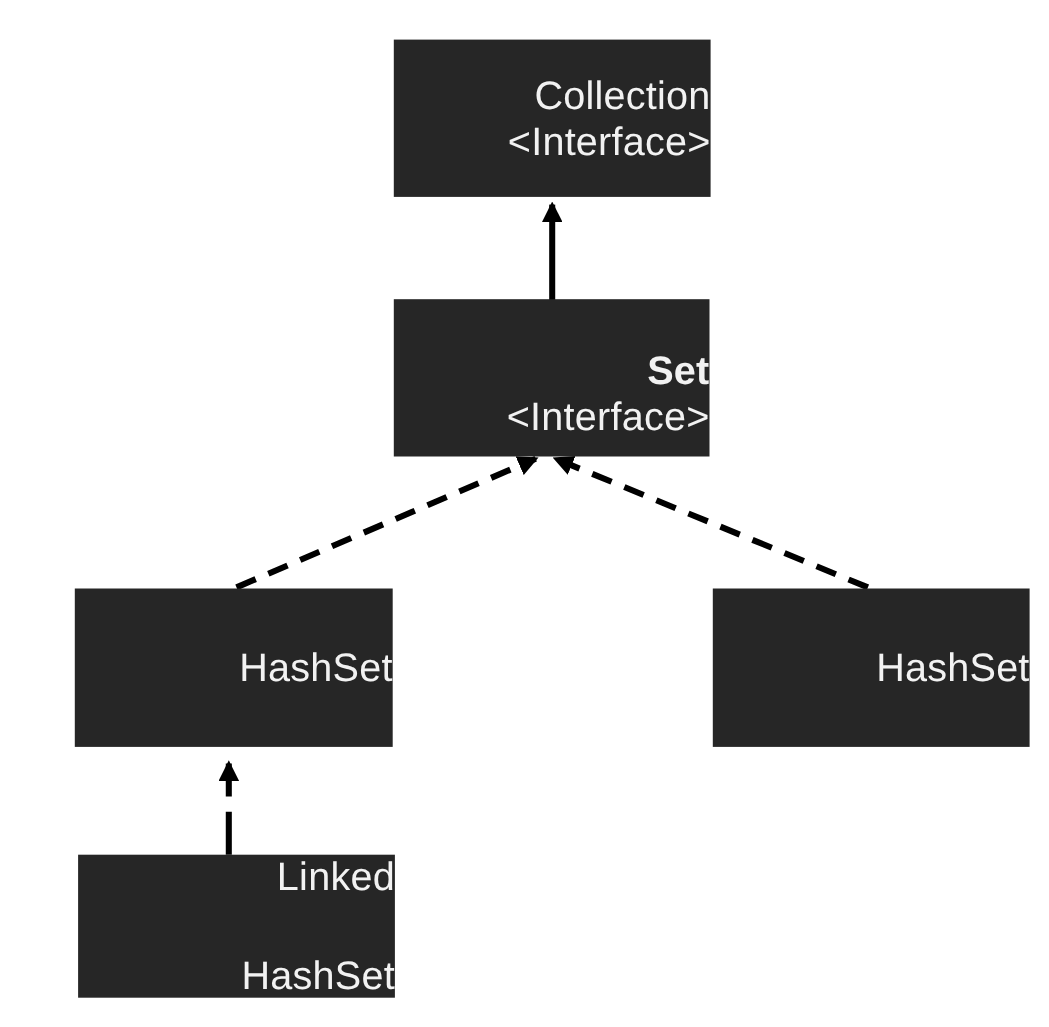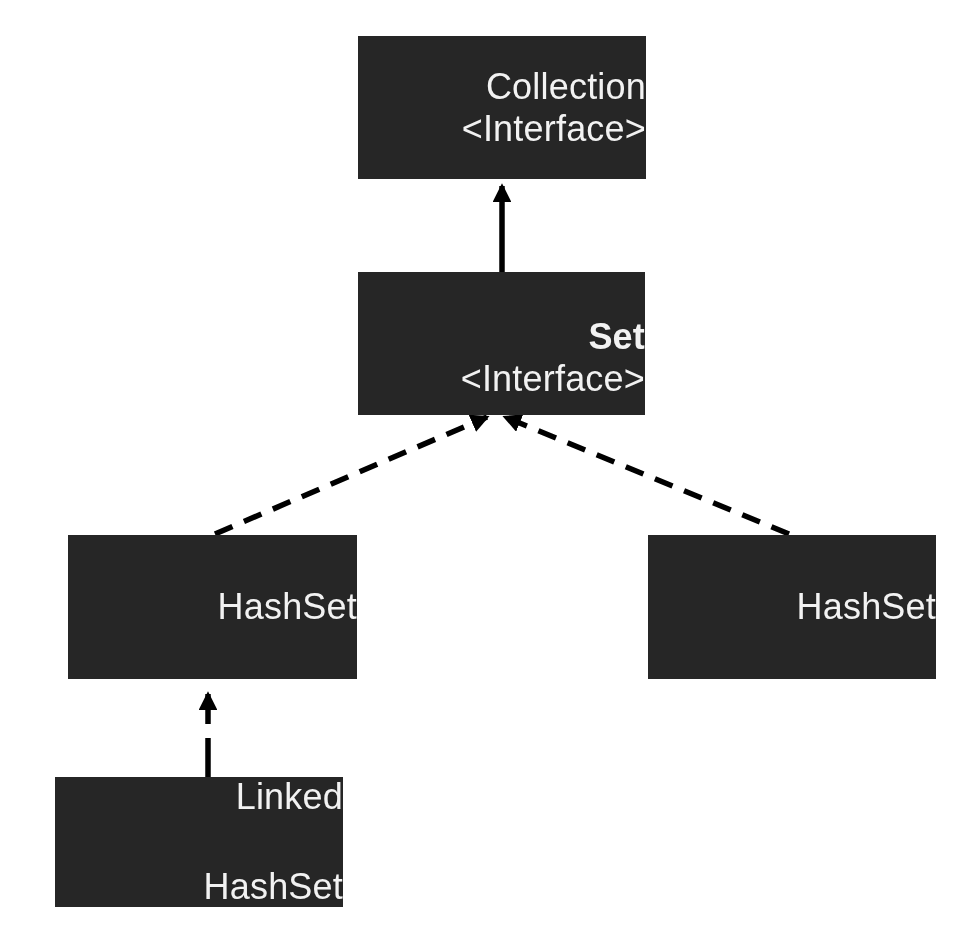--- a/index.html
+++ b/index.html
@@ -75,18 +75,18 @@
   </div>
 
   <div class="node" style="left:68px; top:535px; width:289px; height:144px;">
     <span class="line">HashSet</span>
   </div>
 
   <div class="node" style="left:648px; top:535px; width:288px; height:144px;">
     <span class="line">HashSet</span>
   </div>
 
-  <div class="node" style="left:55px; top:777px; width:288px; height:130px;gap:48px;">
+  <div class="node" style="left:71px; top:777px; width:288px; height:130px;gap:48px;">
     <span class="line">Linked</span>
     <span class="line">HashSet</span>
   </div>
 
 </div>
 
 </body></html>

